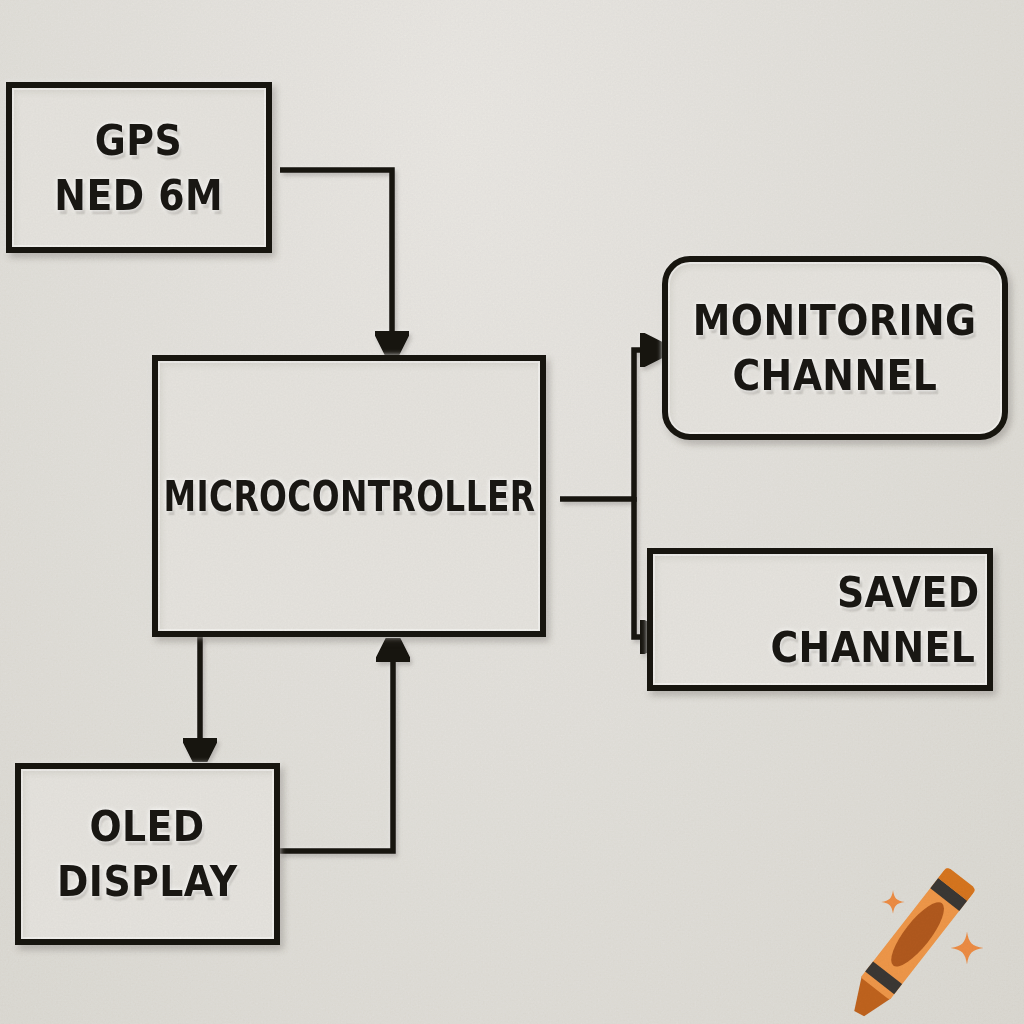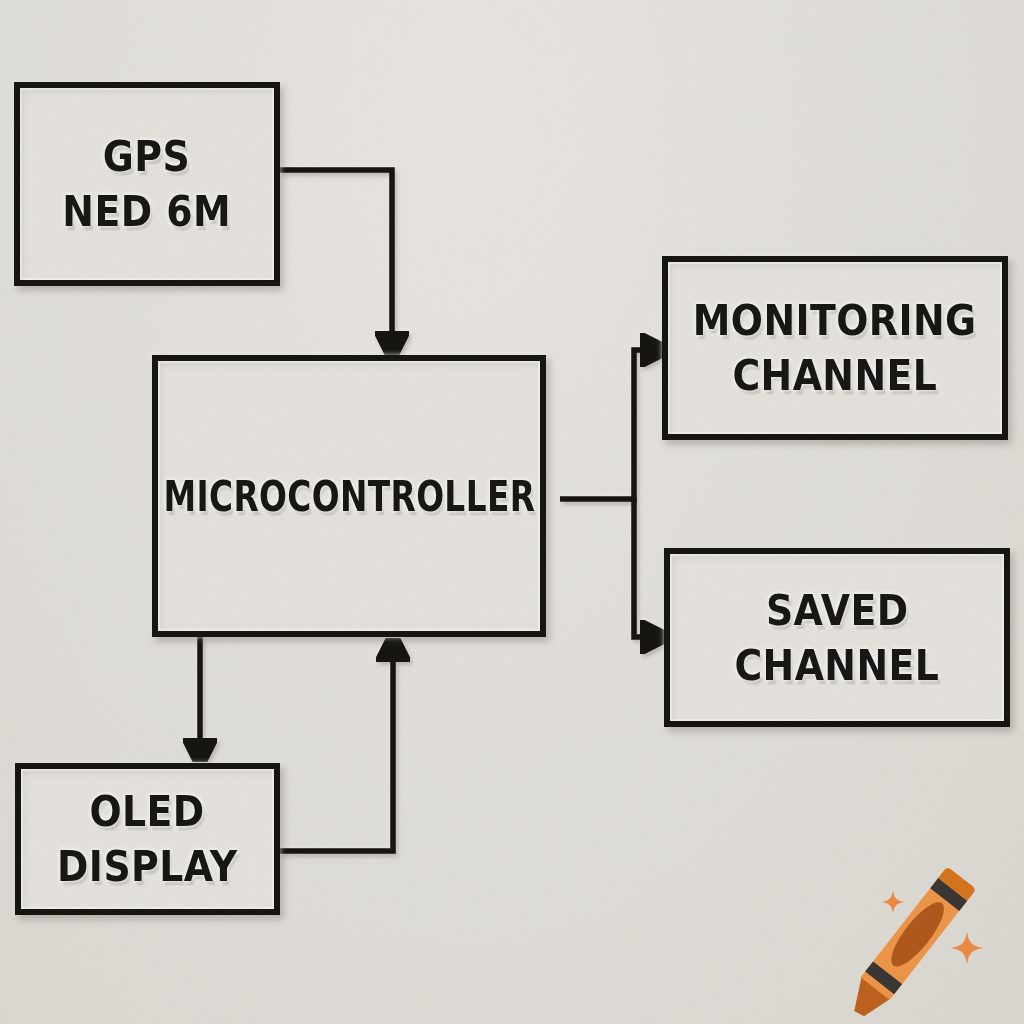--- a/index.html
+++ b/index.html
@@ -39,25 +39,25 @@
     letter-spacing:.5px;
     text-align:center;
     white-space:nowrap;
     transform:scaleX(.9);
     transform-origin:center;
     text-shadow:0 0 4px rgba(255,255,255,.95),
                 0 0 7px rgba(255,255,255,.85),
                 2.5px 3.5px 2px rgba(70,64,58,.22);
   }
   .label.condensed{transform:scaleX(.78);}
-  .node-gps{left:14px;top:82px;width:266px;height:204px;}
+  .node-gps{left:6px;top:82px;width:266px;height:171px;}
   .node-micro{left:152px;top:355px;width:394px;height:282px;}
-  .node-monitoring{left:662px;top:256px;width:346px;height:184px;}
-  .node-saved{left:664px;top:548px;width:346px;height:179px;}
-  .node-oled{left:15px;top:763px;width:265px;height:152px;}
+  .node-monitoring{left:662px;top:256px;width:346px;height:184px;border-radius:28px;}
+  .node-saved{left:647px;top:548px;width:346px;height:143px;align-items:flex-end;}
+  .node-oled{left:15px;top:763px;width:265px;height:182px;}
   .logo{
     position:absolute;left:845px;top:840px;width:180px;height:184px;
     pointer-events:none;
   }
 </style>
 </head>
 <body>
 
 <div class="canvas">
 

